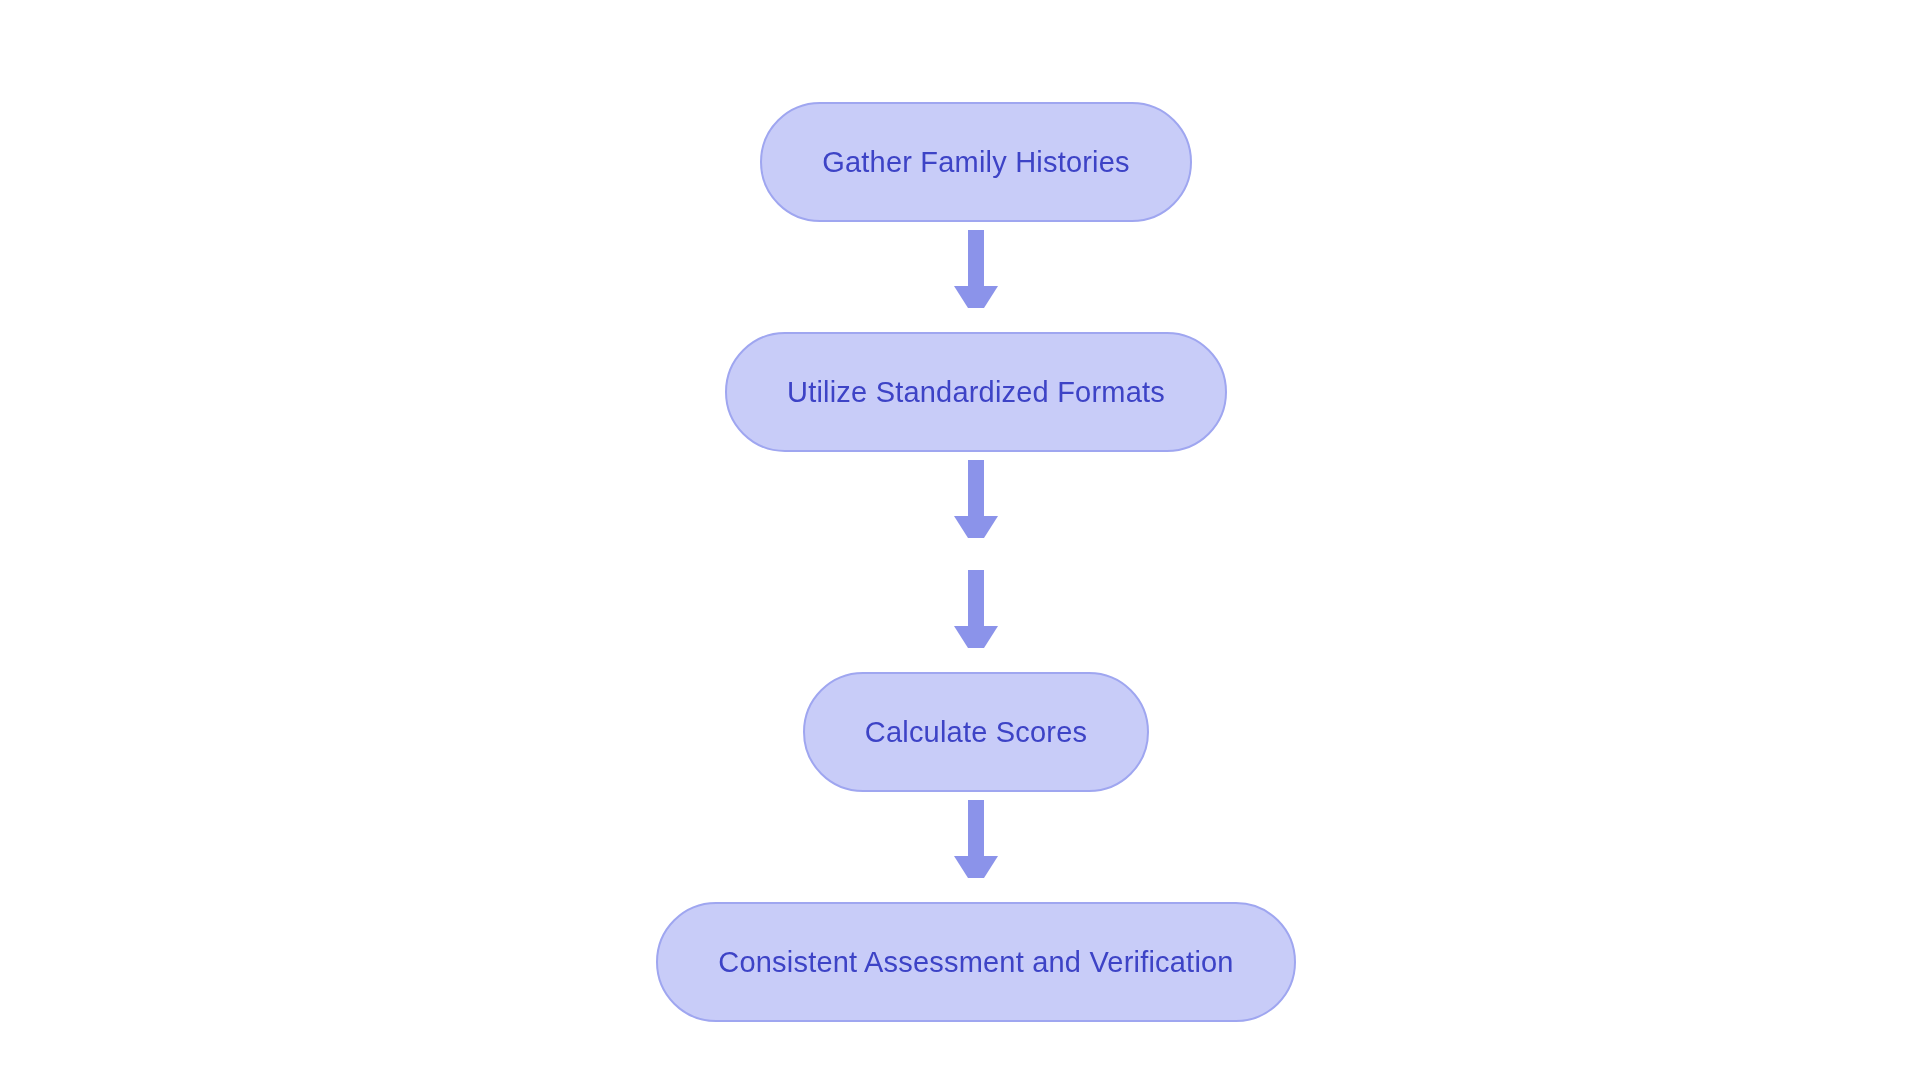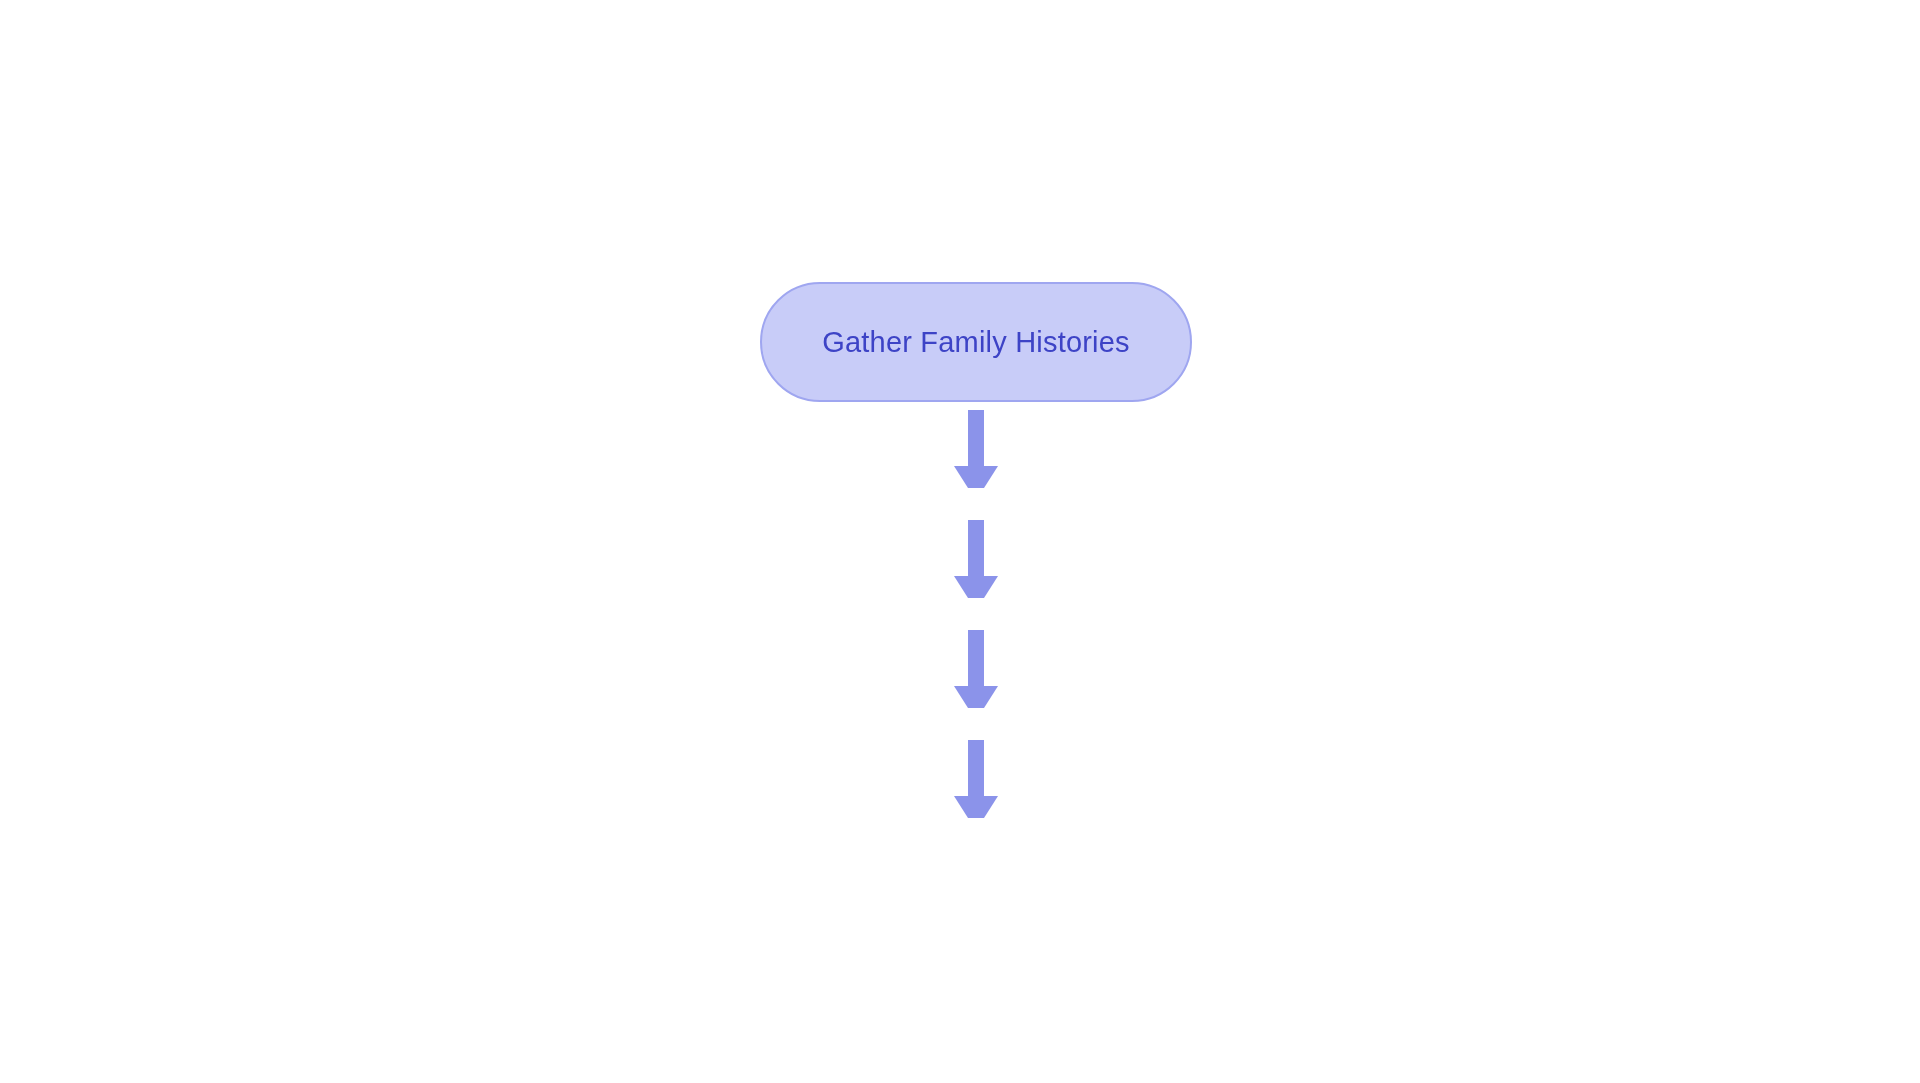--- a/index.html
+++ b/index.html
@@ -61,32 +61,41 @@
 
   <div class="node">
     <span>Gather Family Histories</span>
   </div>
 
   <div class="arrow">
     <div class="shaft"></div>
     <div class="head"></div>
   </div>
 
+  <div class="node">
+    <span>Utilize Standardized Formats</span>
+  </div>
 
   <div class="arrow">
     <div class="shaft"></div>
     <div class="head"></div>
   </div>
 
 
   <div class="arrow">
     <div class="shaft"></div>
     <div class="head"></div>
   </div>
 
+  <div class="node">
+    <span>Calculate Scores</span>
+  </div>
 
   <div class="arrow">
     <div class="shaft"></div>
     <div class="head"></div>
   </div>
 
+  <div class="node">
+    <span>Consistent Assessment and Verification</span>
+  </div>
 
 </div>
 
 </body></html>

